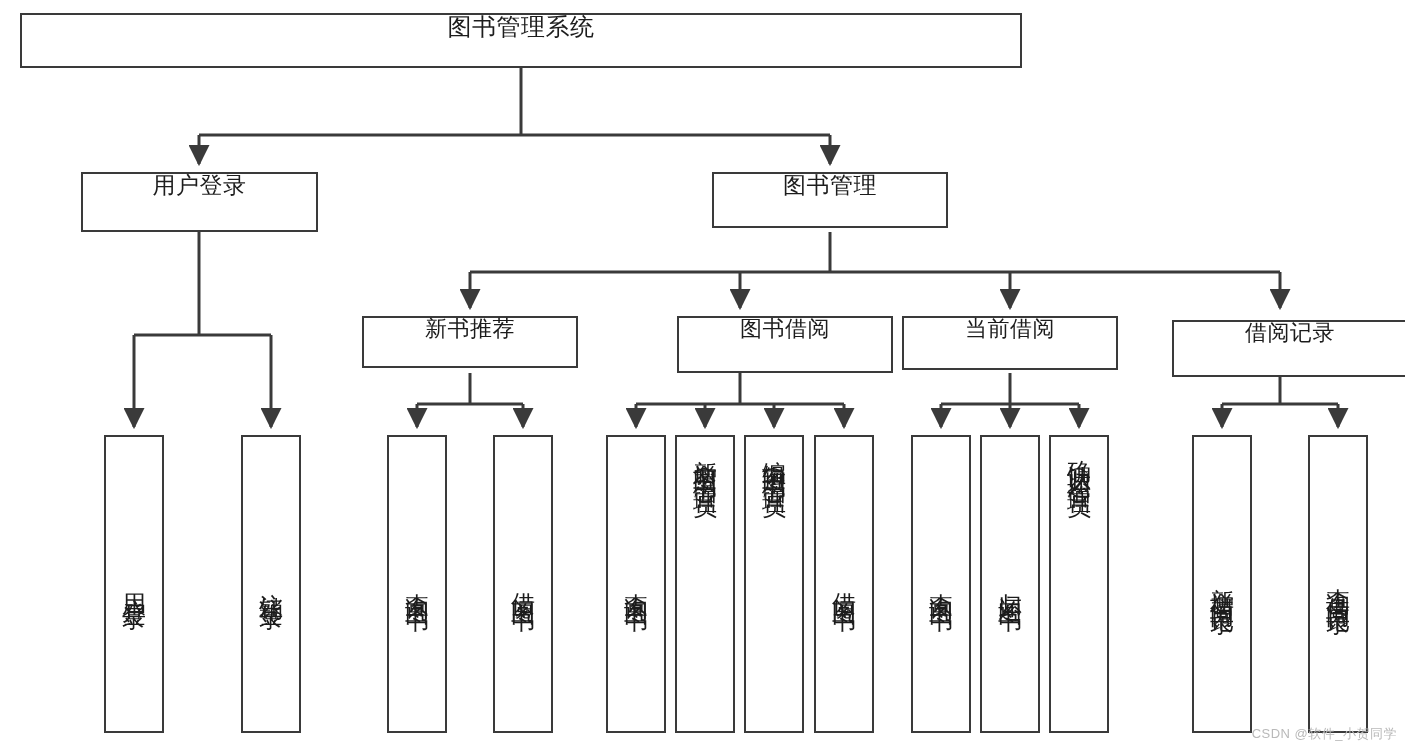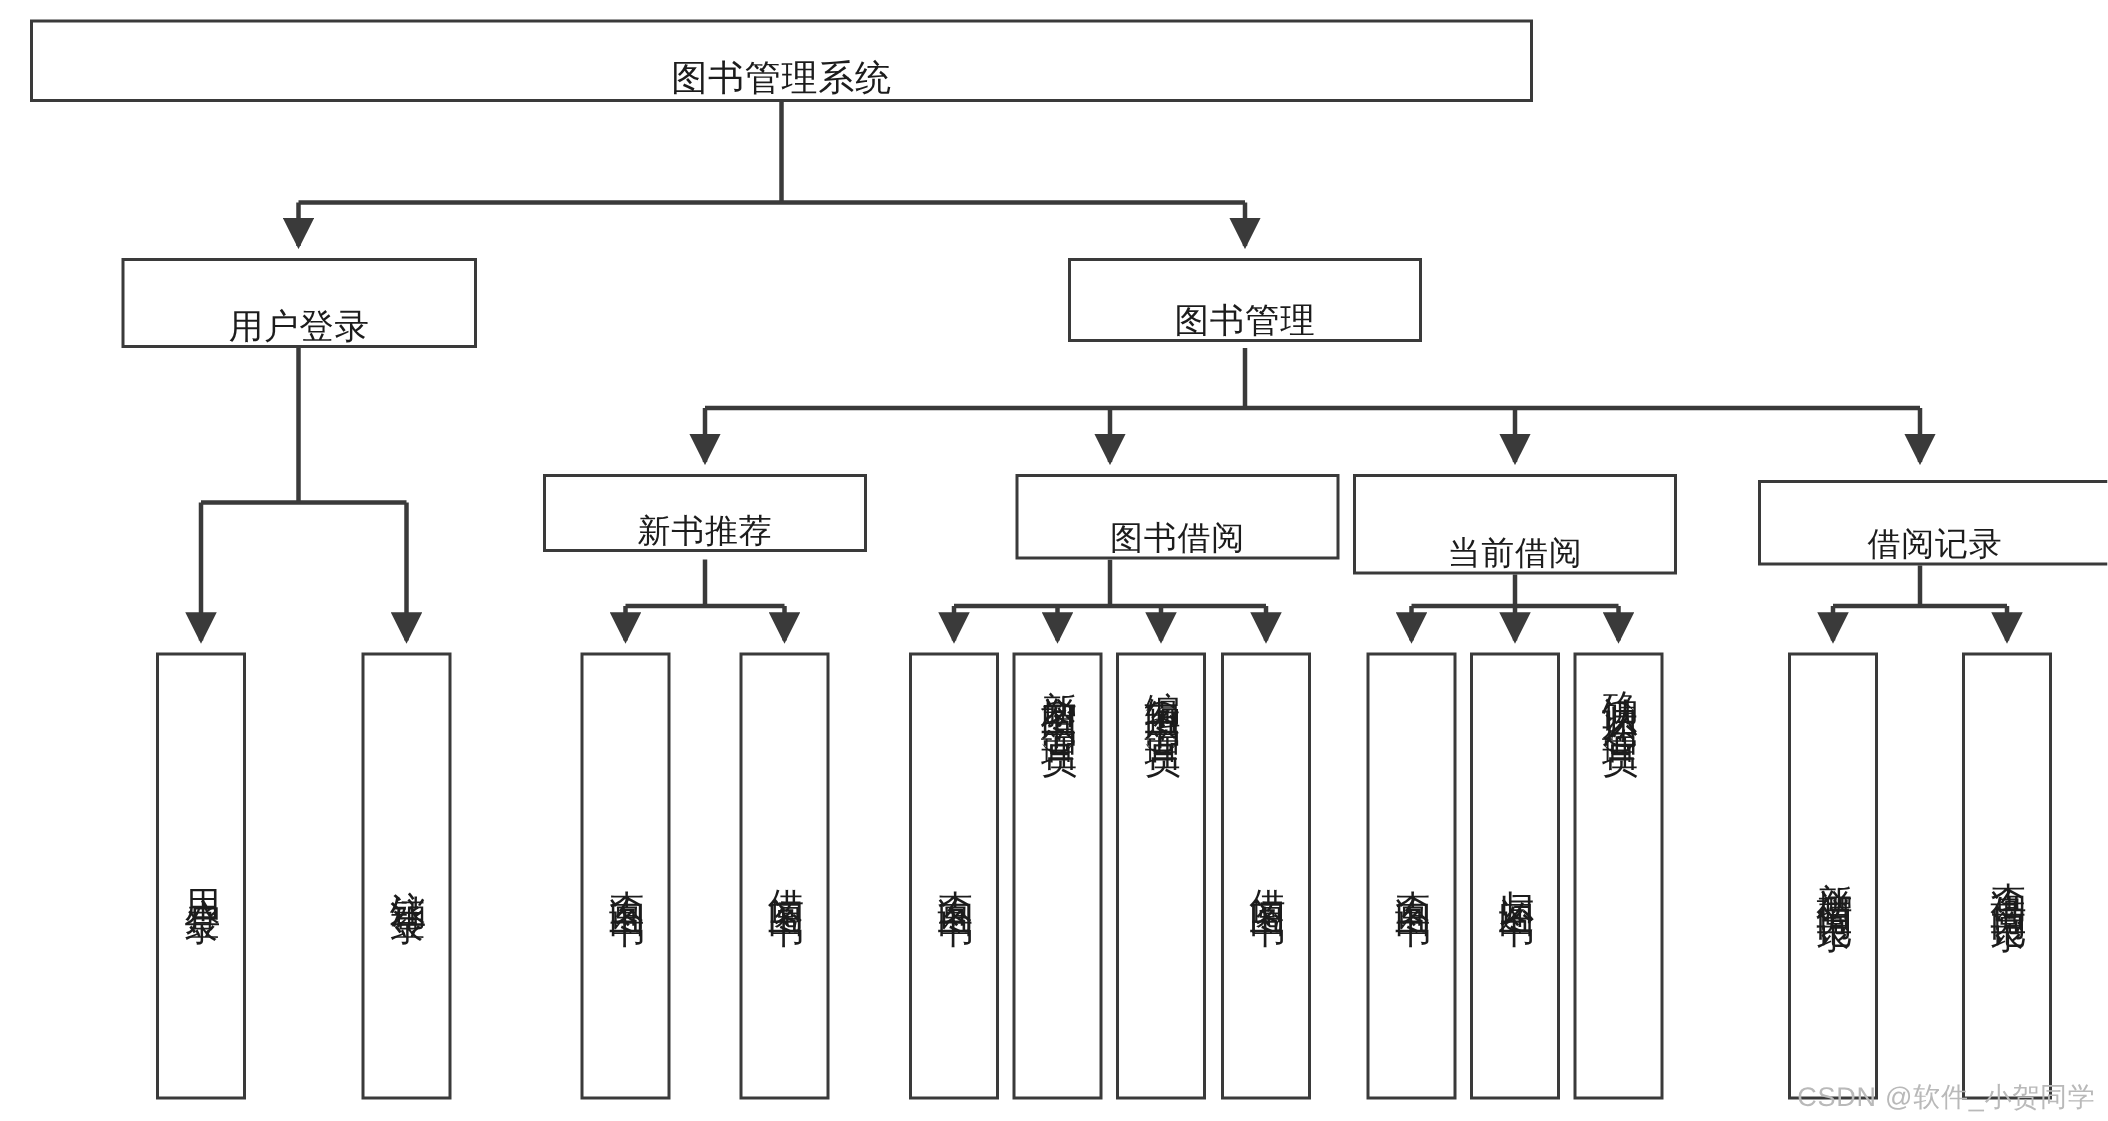--- a/index.html
+++ b/index.html
@@ -26,21 +26,21 @@
     height: 747px;
     pointer-events: none;
   }
   
   .node {
     position: absolute;
     box-sizing: border-box;
     background: #ffffff;
     border: 2px solid #3a3a3a;
     display: flex;
-    align-items: flex-end;
+    align-items: flex-start;
     justify-content: center;
     color: #1c1c1c;
   }
   .node .lbl {
     display: block;
     white-space: pre;
     line-height: 1.04;
   }
   
   .node.h .lbl {
@@ -69,21 +69,21 @@
   
   .node.v.mid {
     align-items: center;
     padding-top: 0;
   }
   
   #watermark {
     position: absolute;
     right: 8px;
     bottom: 4px;
-    font-size: 18px;
+    font-size: 13px;
     color: #b9b9b9;
     white-space: pre;
     letter-spacing: 0.5px;
     margin-top: 20px;
   }
 </style>
 </head>
 <body>
 
 <div id="canvas">
@@ -154,21 +154,21 @@
   </div>
 
   <div class="node h lvl3" style="left:362px; top:316px; width:216px; height:52px;">
     <span class="lbl">新书推荐</span>
   </div>
 
   <div class="node h lvl3" style="left:632px; top:316px; width:216px; height:57px;margin-left:45px;">
     <span class="lbl">图书借阅</span>
   </div>
 
-  <div class="node h lvl3" style="left:902px; top:316px; width:216px; height:67px;">
+  <div class="node h lvl3" style="left:902px; top:316px; width:216px; height:54px;">
     <span class="lbl">当前借阅</span>
   </div>
 
   <div class="node h lvl3" style="left:1172px; top:320px; width:236px; height:57px;">
     <span class="lbl">借阅记录</span>
   </div>
 
   <div class="node v mid" style="left:104px; top:435px; width:60px; height:298px;">
     <span class="lbl">用户登录</span>
   </div>

